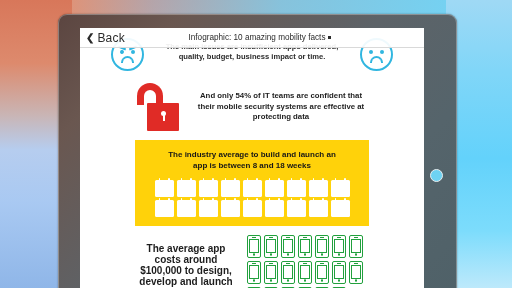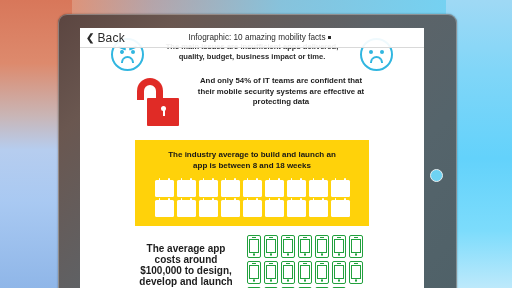--- a/index.html
+++ b/index.html
@@ -199,21 +199,21 @@
     top: -34px;
   }
 
   
   #lock-section {
     position: relative;
     width: 238px;
     margin: -20px auto 0 auto;
     height: 62px;
     display: flex;
-    align-items: flex-start;
+    align-items: center;
     gap: 10px;
   }
   #lock-icon {
     position: relative;
     width: 48px; height: 52px;
     flex: 0 0 48px;
   }
   #lock-shackle {
     position: absolute;
     left: 4px; top: 2px;

